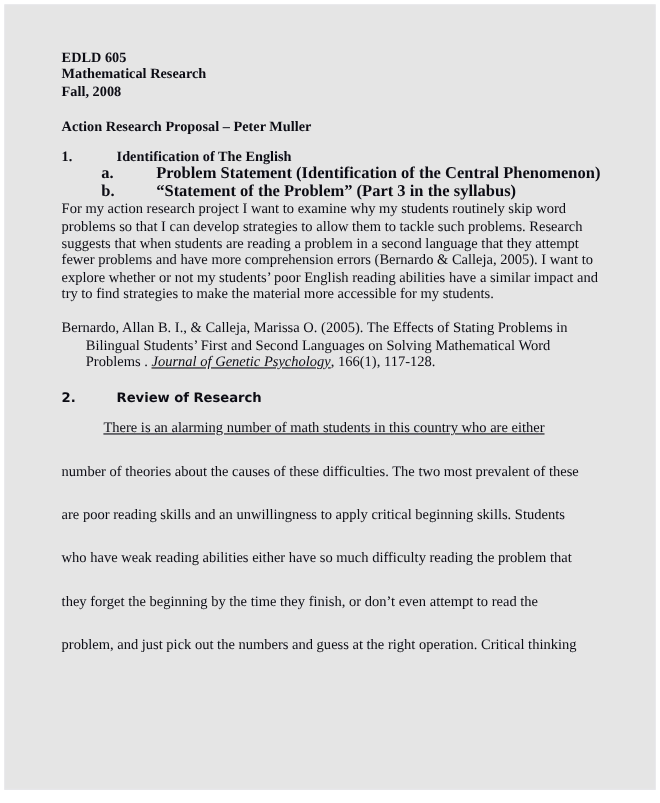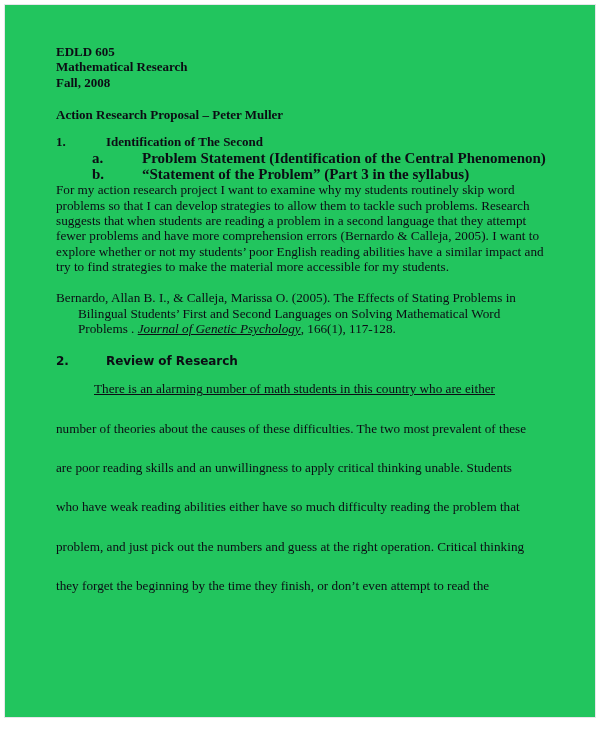--- a/index.html
+++ b/index.html
@@ -14,21 +14,21 @@
     font-family: "Liberation Serif", "DejaVu Serif", serif;
     color: #0c0c14;
   }
 
   .page {
     position: absolute;
     left: 4px;
     top: 4px;
     width: 592px;
     height: 714px;
-    background: #22c55e;
+    background: #e5e5e5;
     border: 1px solid #e6e6ea;
     box-sizing: border-box;
     overflow: hidden;
   }
 
   .page-inner {
     position: absolute;
     left: 51px;
     top: 39px;
     width: 492px;
@@ -123,36 +123,36 @@
     <div class="heading-block">
       <div class="serif-bold">EDLD 605</div>
       <div class="serif-bold">Mathematical Research</div>
       <div class="serif-bold">Fall, 2008</div>
     </div>
 
     <div class="serif-bold title-line">Action Research Proposal – Peter Muller</div>
 
     <div class="spacer-sm"></div>
 
-    <div class="serif-bold lvl1"><span class="num">1.</span><span>Identification of The Second</span></div>
+    <div class="serif-bold lvl1"><span class="num">1.</span><span>Identification of The English</span></div>
 
     <div class="serif-bold lvl2"><span class="num">a.</span><span>Problem Statement (Identification of the Central Phenomenon)</span></div>
 
 
     <div class="serif-bold lvl2"><span class="num">b.</span><span>“Statement of the Problem” (Part 3 in the syllabus)</span></div>
 
     <p class="para body-line">For my action research project I want to examine why my students routinely skip word problems so that I can develop strategies to allow them to tackle such problems.  Research suggests that when students are reading a problem in a second language that they attempt fewer problems and have more comprehension errors (Bernardo &amp; Calleja, 2005).  I want to explore whether or not my students’ poor English reading abilities have a similar impact and try to find strategies to make the material more accessible for my students.</p>
 
     <p class="reference body-line"><span>Bernardo, Allan B. I., &amp; Calleja, Marissa O. (2005).</span> <span>The Effects of Stating Problems in Bilingual Students’ First and Second Languages on Solving Mathematical Word Problems .</span> <i>Journal of Genetic Psychology</i><span>, 166(1), 117-128.</span></p>
 
     <div class="sans-heading"><span class="num">2.</span><span>Review of Research</span></div>
 
     <div>
       <p class="dbl first">There is an alarming number of math students in this country who are either</p>
       <p class="dbl">number of theories about the causes of these difficulties.  The two most prevalent of these</p>
-      <p class="dbl">are poor reading skills and an unwillingness to apply critical thinking unable.  Students</p>
+      <p class="dbl">are poor reading skills and an unwillingness to apply critical beginning skills.  Students</p>
       <p class="dbl">who have weak reading abilities either have so much difficulty reading the problem that</p>
+      <p class="dbl">they forget the beginning by the time they finish, or don’t even attempt to read the</p>
       <p class="dbl">problem, and just pick out the numbers and guess at the right operation.  Critical thinking</p>
-      <p class="dbl">they forget the beginning by the time they finish, or don’t even attempt to read the</p>
     </div>
 
   </div>
 </div>
 
 </body></html>

